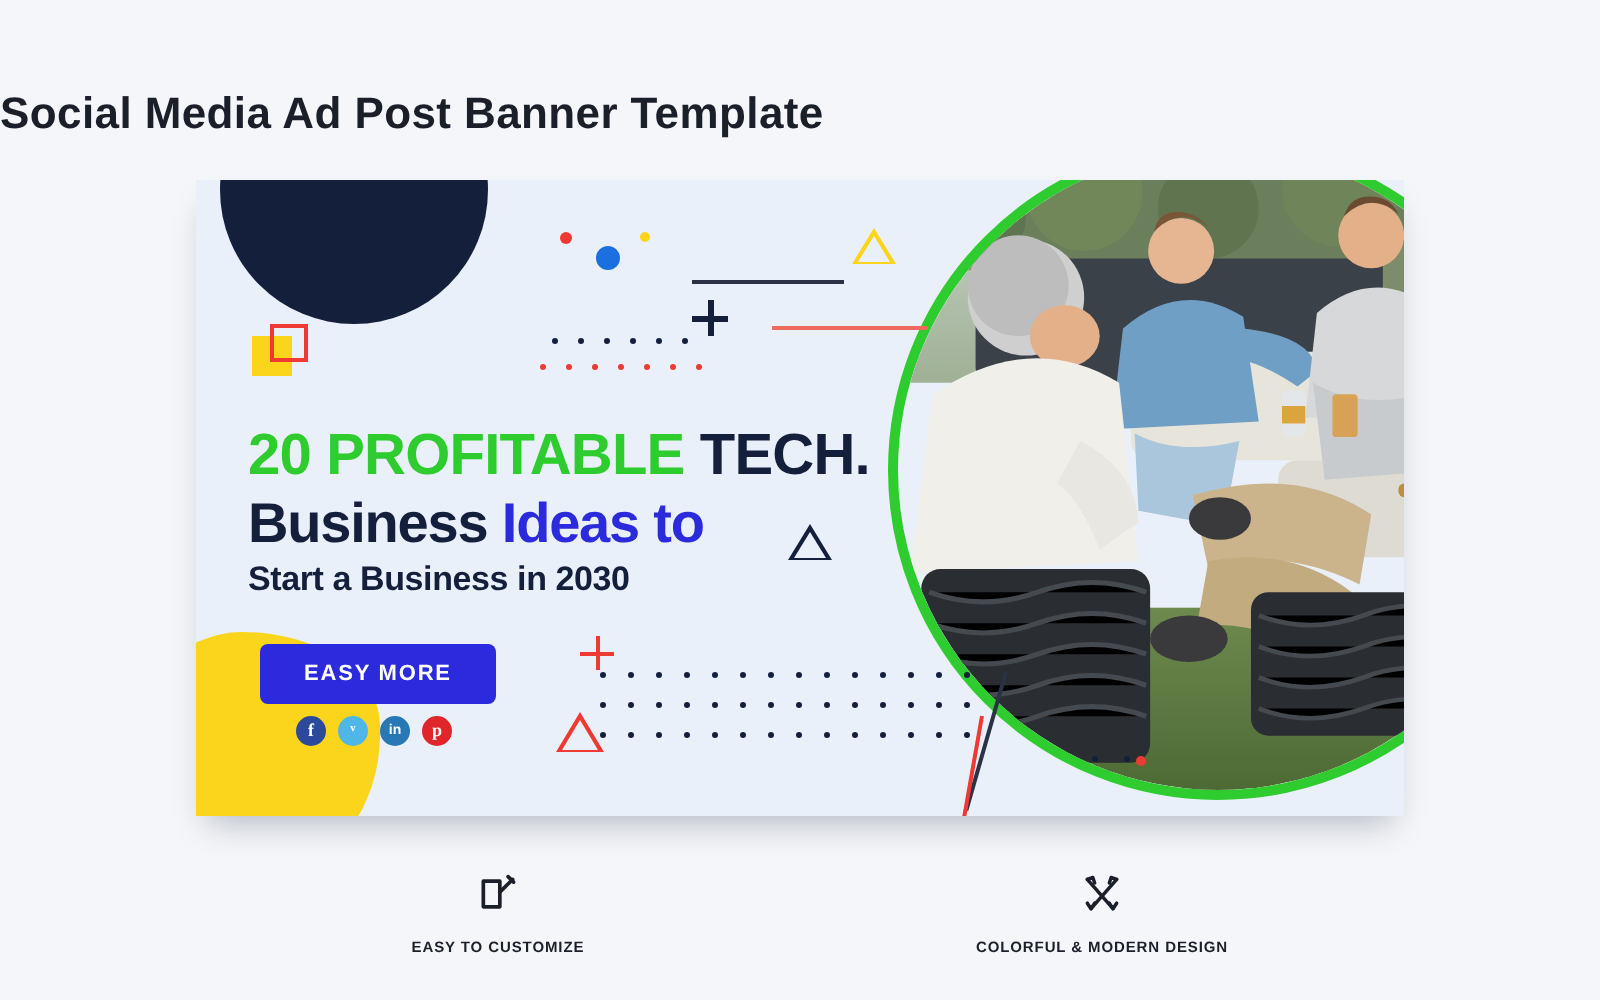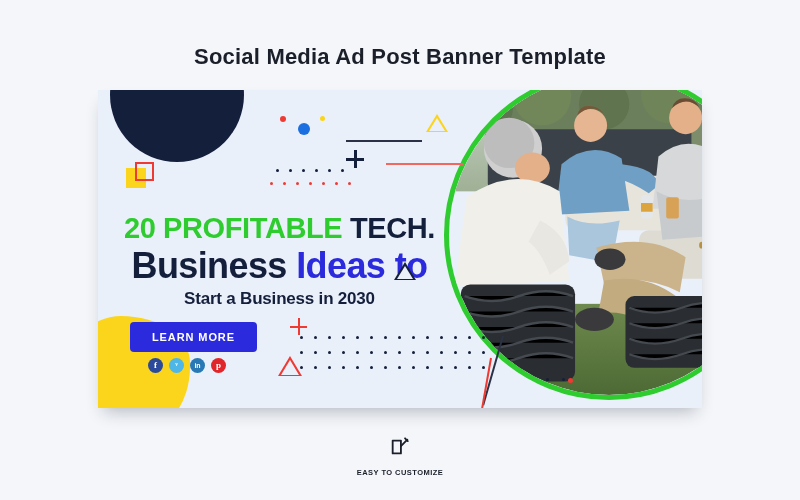--- a/index.html
+++ b/index.html
@@ -16,21 +16,21 @@
     font-family: "Liberation Sans", sans-serif;
     position: relative;
   }
 
   
   .page-title {
     position: absolute;
     top: 44px;
     left: 0;
     width: 800px;
-    text-align: center;
+    text-align: left;
     font-size: 22px;
     font-weight: bold;
     color: #1b1f2a;
     letter-spacing: .2px;
   }
 
   
   .banner {
     position: absolute;
     left: 98px;
@@ -85,33 +85,32 @@
     border-radius: 50%;
   }
   .photo-circle svg { display: block; width: 100%; height: 100%; }
 
   
   .headline {
     position: absolute;
     left: 26px;
     top: 124px;
     z-index: 6;
-    text-align: center;
   }
   .line1 {
     font-size: 29px;
     font-weight: bold;
     letter-spacing: -.4px;
     line-height: 1.02;
     white-space: nowrap;
   }
   .line1 .grn { color: #2ecc2e; }
   .line1 .nvy { color: #141f3c; }
   .line2 {
-    font-size: 36px;
+    font-size: 28px;
     font-weight: bold;
     letter-spacing: -.6px;
     line-height: 1.12;
     margin-top: 2px;
     white-space: nowrap;
   }
   .line2 .nvy { color: #141f3c; }
   .line2 .blu { color: #2b2bdd; }
   .line3 {
     font-size: 17px;
@@ -500,21 +499,21 @@
       <span class="nvy">TECH.</span>
     </div>
     <div class="line2">
       <span class="nvy">Business</span>
       <span class="blu">Ideas to</span>
     </div>
     <div class="line3">Start a Business in 2030</div>
   </div>
   <div class="tri-nav"></div>
 
-  <button class="cta">LEARN MORE</button>
+  <button class="cta">EASY MORE</button>
 
   <div class="socials">
     <span class="soc soc-fb">f</span>
     <span class="soc soc-tw">ᵛ</span>
     <span class="soc soc-li">in</span>
     <span class="soc soc-pi">р</span>
   </div>
 
 </div>
 
@@ -525,14 +524,27 @@
       <svg width="22" height="22" viewBox="0 0 24 24" fill="none" stroke="currentColor" stroke-width="2" stroke-linecap="round" stroke-linejoin="round">
         <path d="M4 5h9v14H4z"></path>
         <path d="M13 11l7-7"></path>
         <path d="M17.5 2.5l3 3"></path>
       </svg>
     </span>
     <span class="flabel">EASY TO CUSTOMIZE</span>
   </div>
 
 
+  <div class="feature">
+    <span class="ficon">
+      <svg width="22" height="22" viewBox="0 0 24 24" fill="none" stroke="currentColor" stroke-width="1.9" stroke-linecap="round" stroke-linejoin="round">
+        <path d="M4 4l14 16"></path>
+        <path d="M20 4L6 20"></path>
+        <path d="M4 4l3-1 1 3"></path>
+        <path d="M20 4l-3-1-1 3"></path>
+        <path d="M16 17l2 3 2-3"></path>
+        <path d="M8 17l-2 3-2-3"></path>
+      </svg>
+    </span>
+    <span class="flabel">COLORFUL &amp; MODERN DESIGN</span>
+  </div>
 
 </div>
 
 </body></html>

